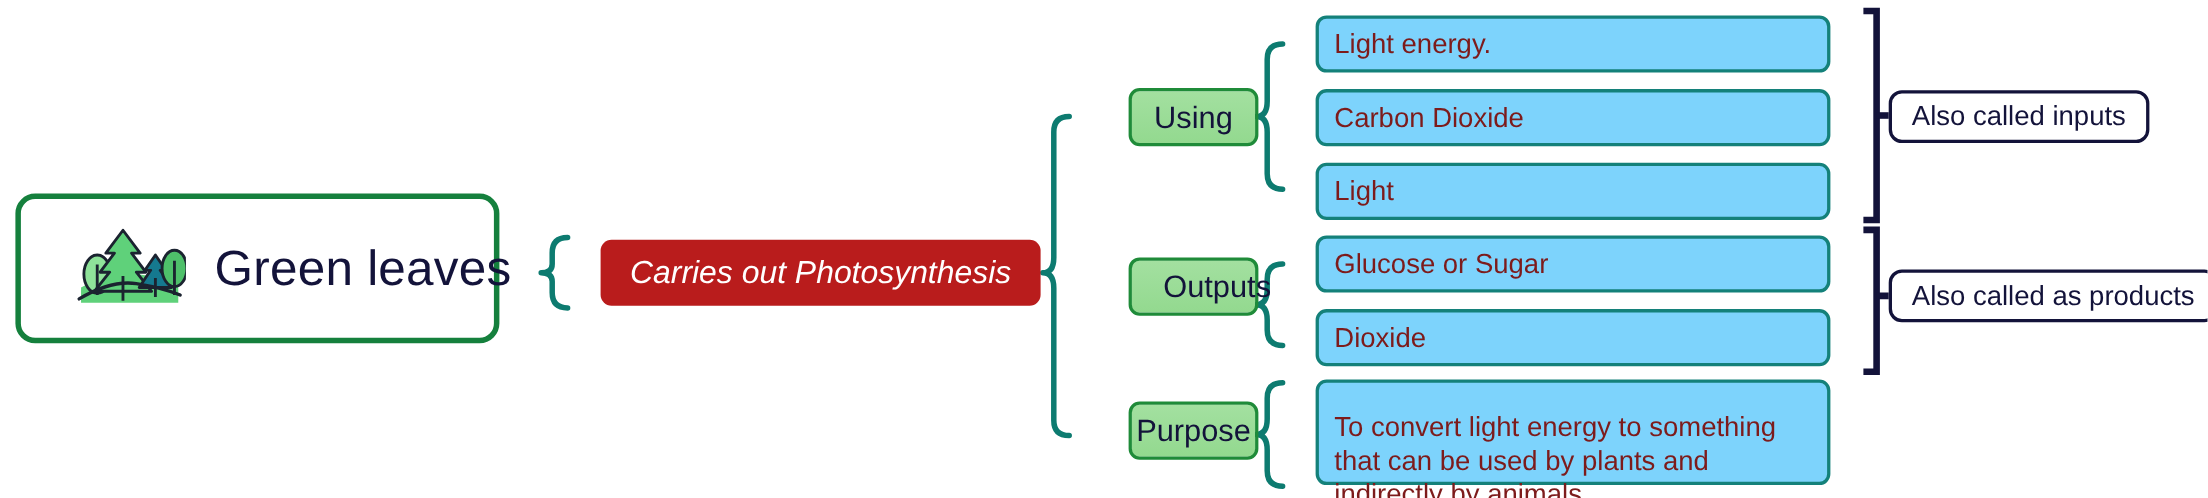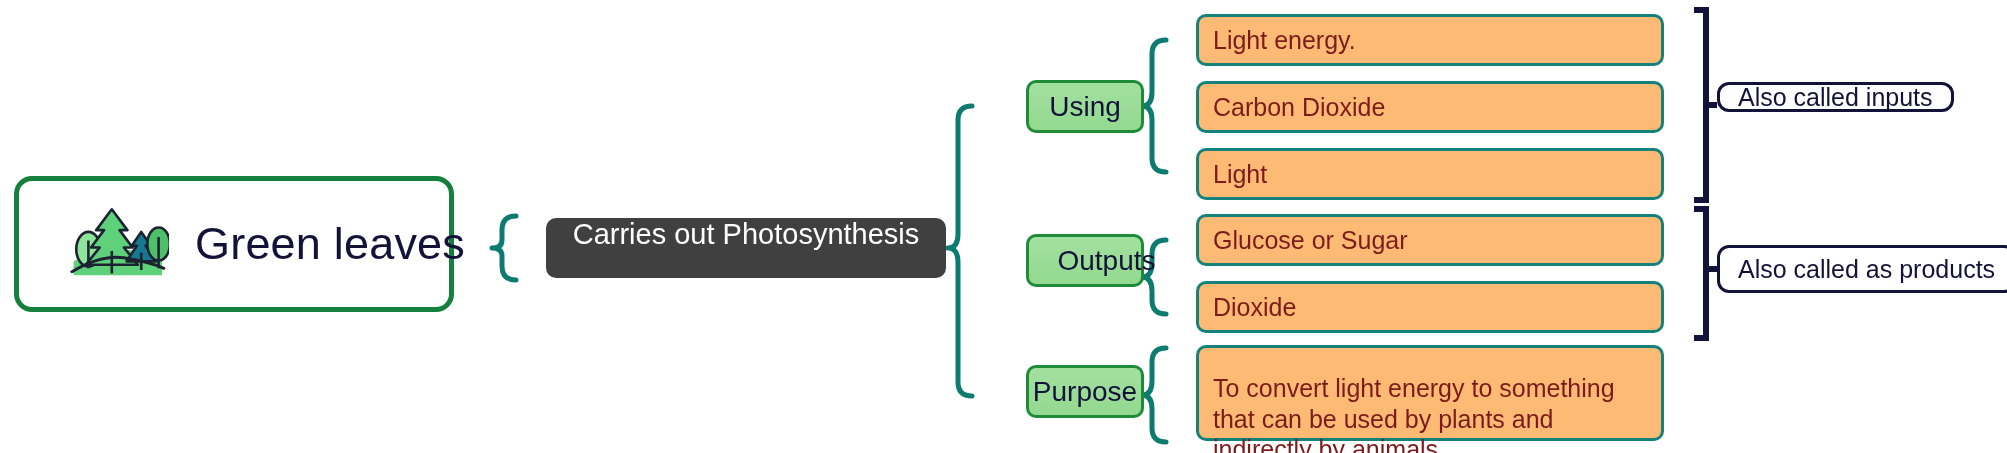--- a/index.html
+++ b/index.html
@@ -50,27 +50,28 @@
 
   
   .teal-node {
     position: absolute;
     left: 546px;
     top: 218px;
     width: 400px;
     height: 60px;
     box-sizing: border-box;
     border-radius: 10px;
-    background: #404040;
+    background: #b91c1c;
     color: #ffffff;
     display: flex;
-    align-items: flex-start;
+    align-items: center;
     justify-content: center;
     font-size: 29px;
     white-space: nowrap;
+    font-style: italic;
   }
 
   
   .green-chip {
     position: absolute;
     box-sizing: border-box;
     width: 118px;
     height: 53px;
     border: 3px solid #1f8b39;
     border-radius: 10px;
@@ -87,21 +88,21 @@
   .chip-purpose { left: 1026px; top: 365px; }
 
   
   .leaf-box {
     position: absolute;
     box-sizing: border-box;
     left: 1196px;
     width: 468px;
     border: 3px solid #14817a;
     border-radius: 10px;
-    background: #fdba74;
+    background: #7dd3fc;
     color: #7d1b1b;
     font-size: 25px;
     padding: 0 14px;
     display: flex;
     align-items: center;
   }
   .leaf-light   { top: 14px;  height: 52px; }
   .leaf-co2     { top: 81px;  height: 52px; }
   .leaf-water   { top: 148px; height: 52px; }
   .leaf-glucose { top: 214px; height: 52px; }
@@ -123,21 +124,21 @@
     border-radius: 12px;
     background: #ffffff;
     color: #13133a;
     font-size: 25px;
     display: flex;
     align-items: center;
     justify-content: center;
     white-space: nowrap;
     padding: 0 18px;
   }
-  .note-inputs   { left: 1717px; top: 82px;  height: 30px; }
+  .note-inputs   { left: 1717px; top: 82px;  height: 48px; }
   .note-products { left: 1717px; top: 245px; height: 48px; }
 
   
   #wires {
     position: absolute;
     left: 0; top: 0;
     width: 2007px;
     height: 453px;
     pointer-events: none;
   }

